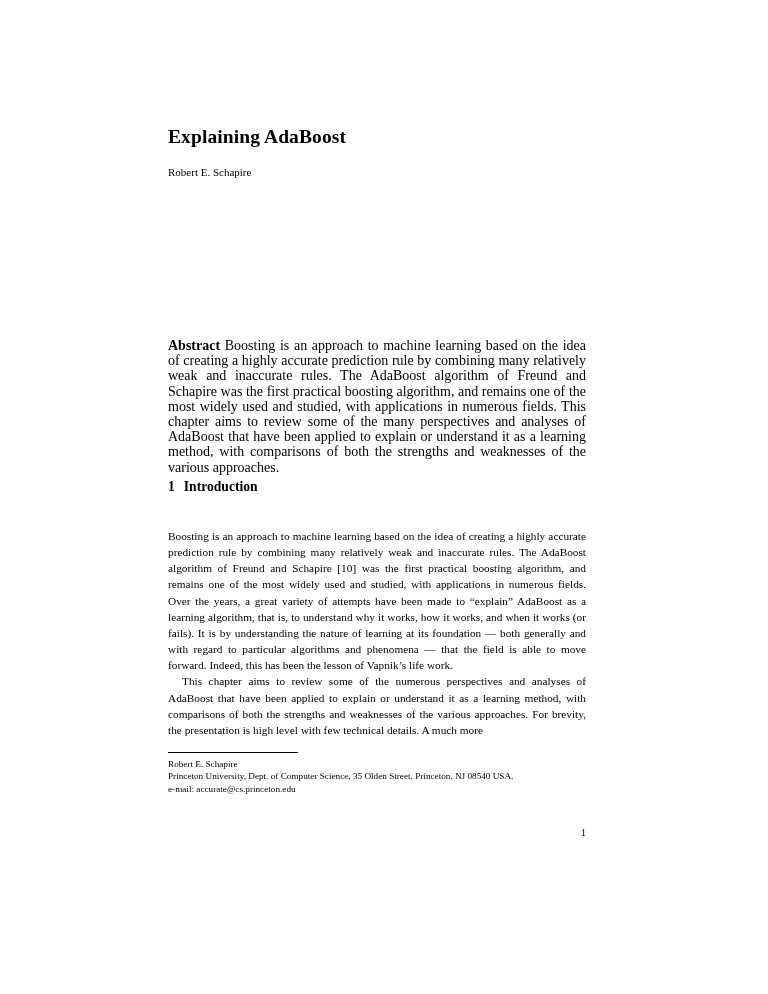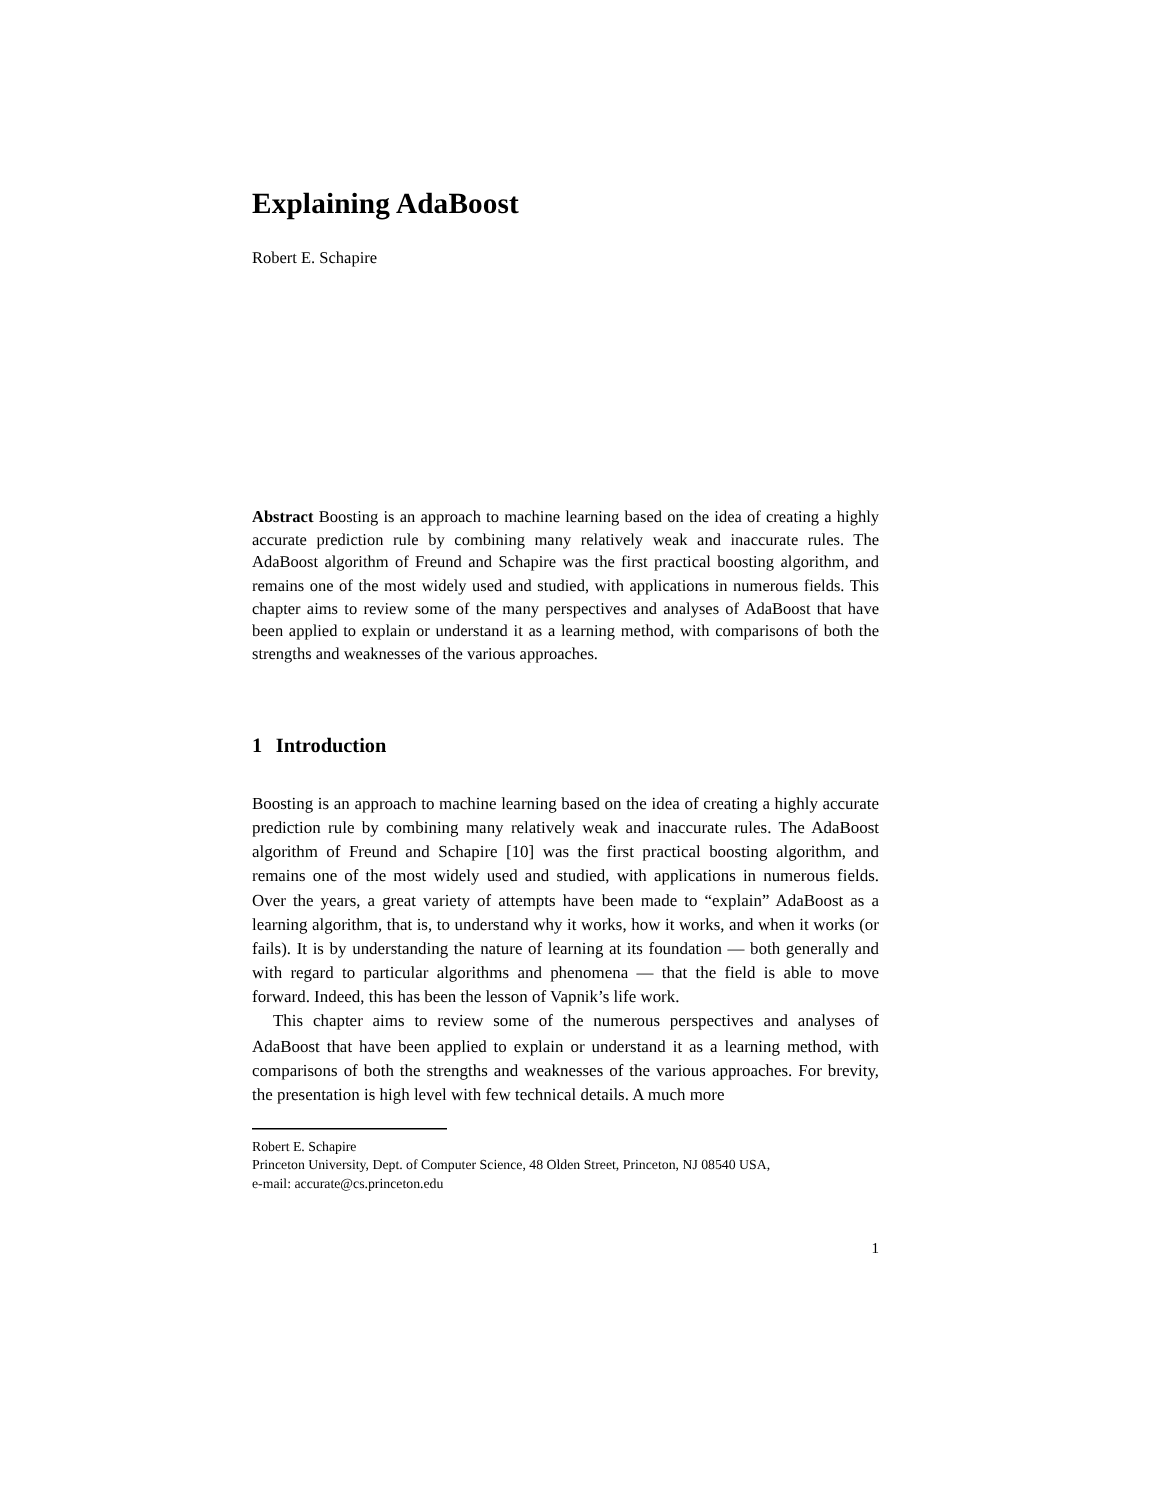--- a/index.html
+++ b/index.html
@@ -43,32 +43,32 @@
 
   .doc-author {
     top: 165px;
     font-size: 11px;
     line-height: 15px;
     font-weight: normal;
   }
 
   .abstract {
     top: 338px;
-    font-size: 11px;
+    font-size: 14px;
     line-height: 15.2px;
     text-align: justify;
     text-justify: inter-word;
     hyphens: manual;
   }
   .abstract .abs-label {
     font-weight: bold;
   }
 
   .section-heading {
-    top: 476px;
+    top: 466px;
     font-size: 13.6px;
     font-weight: bold;
     line-height: 20px;
   }
   .section-heading .sec-num {
     margin-right: 9px;
   }
 
   .body-block {
     top: 528px;
@@ -131,19 +131,19 @@
   </h2>
 
   <div class="col body-block">
     <p>Boosting is an approach to machine learning based on the idea of creating a highly accurate prediction rule by combining many relatively weak and inaccurate rules. The AdaBoost algorithm of Freund and Schapire [10] was the first practical boosting algorithm, and remains one of the most widely used and studied, with applications in numerous fields. Over the years, a great variety of attempts have been made to “explain” AdaBoost as a learning algorithm, that is, to understand why it works, how it works, and when it works (or fails). It is by understanding the nature of learning at its foundation — both generally and with regard to particular algorithms and phenomena — that the field is able to move forward. Indeed, this has been the lesson of Vapnik’s life work.</p>
     <p class="indented">This chapter aims to review some of the numerous perspectives and analyses of AdaBoost that have been applied to explain or understand it as a learning method, with comparisons of both the strengths and weaknesses of the various approaches. For brevity, the presentation is high level with few technical details. A much more</p>
   </div>
 
   <div class="col footnote">
     <div class="footnote-rule"></div>
     <div class="footnote-line no-just">Robert E. Schapire</div>
-    <div class="footnote-line">Princeton University, Dept. of Computer Science, 48 Olden Street, Princeton, NJ 08540 USA,</div>
+    <div class="footnote-line">Princeton University, Dept. of Computer Science, 35 Olden Street, Princeton, NJ 08540 USA,</div>
     <div class="footnote-line no-just">e-mail: accurate@cs.princeton.edu</div>
   </div>
 
   <div class="page-number">1</div>
 
 </div>
 
 </body></html>

